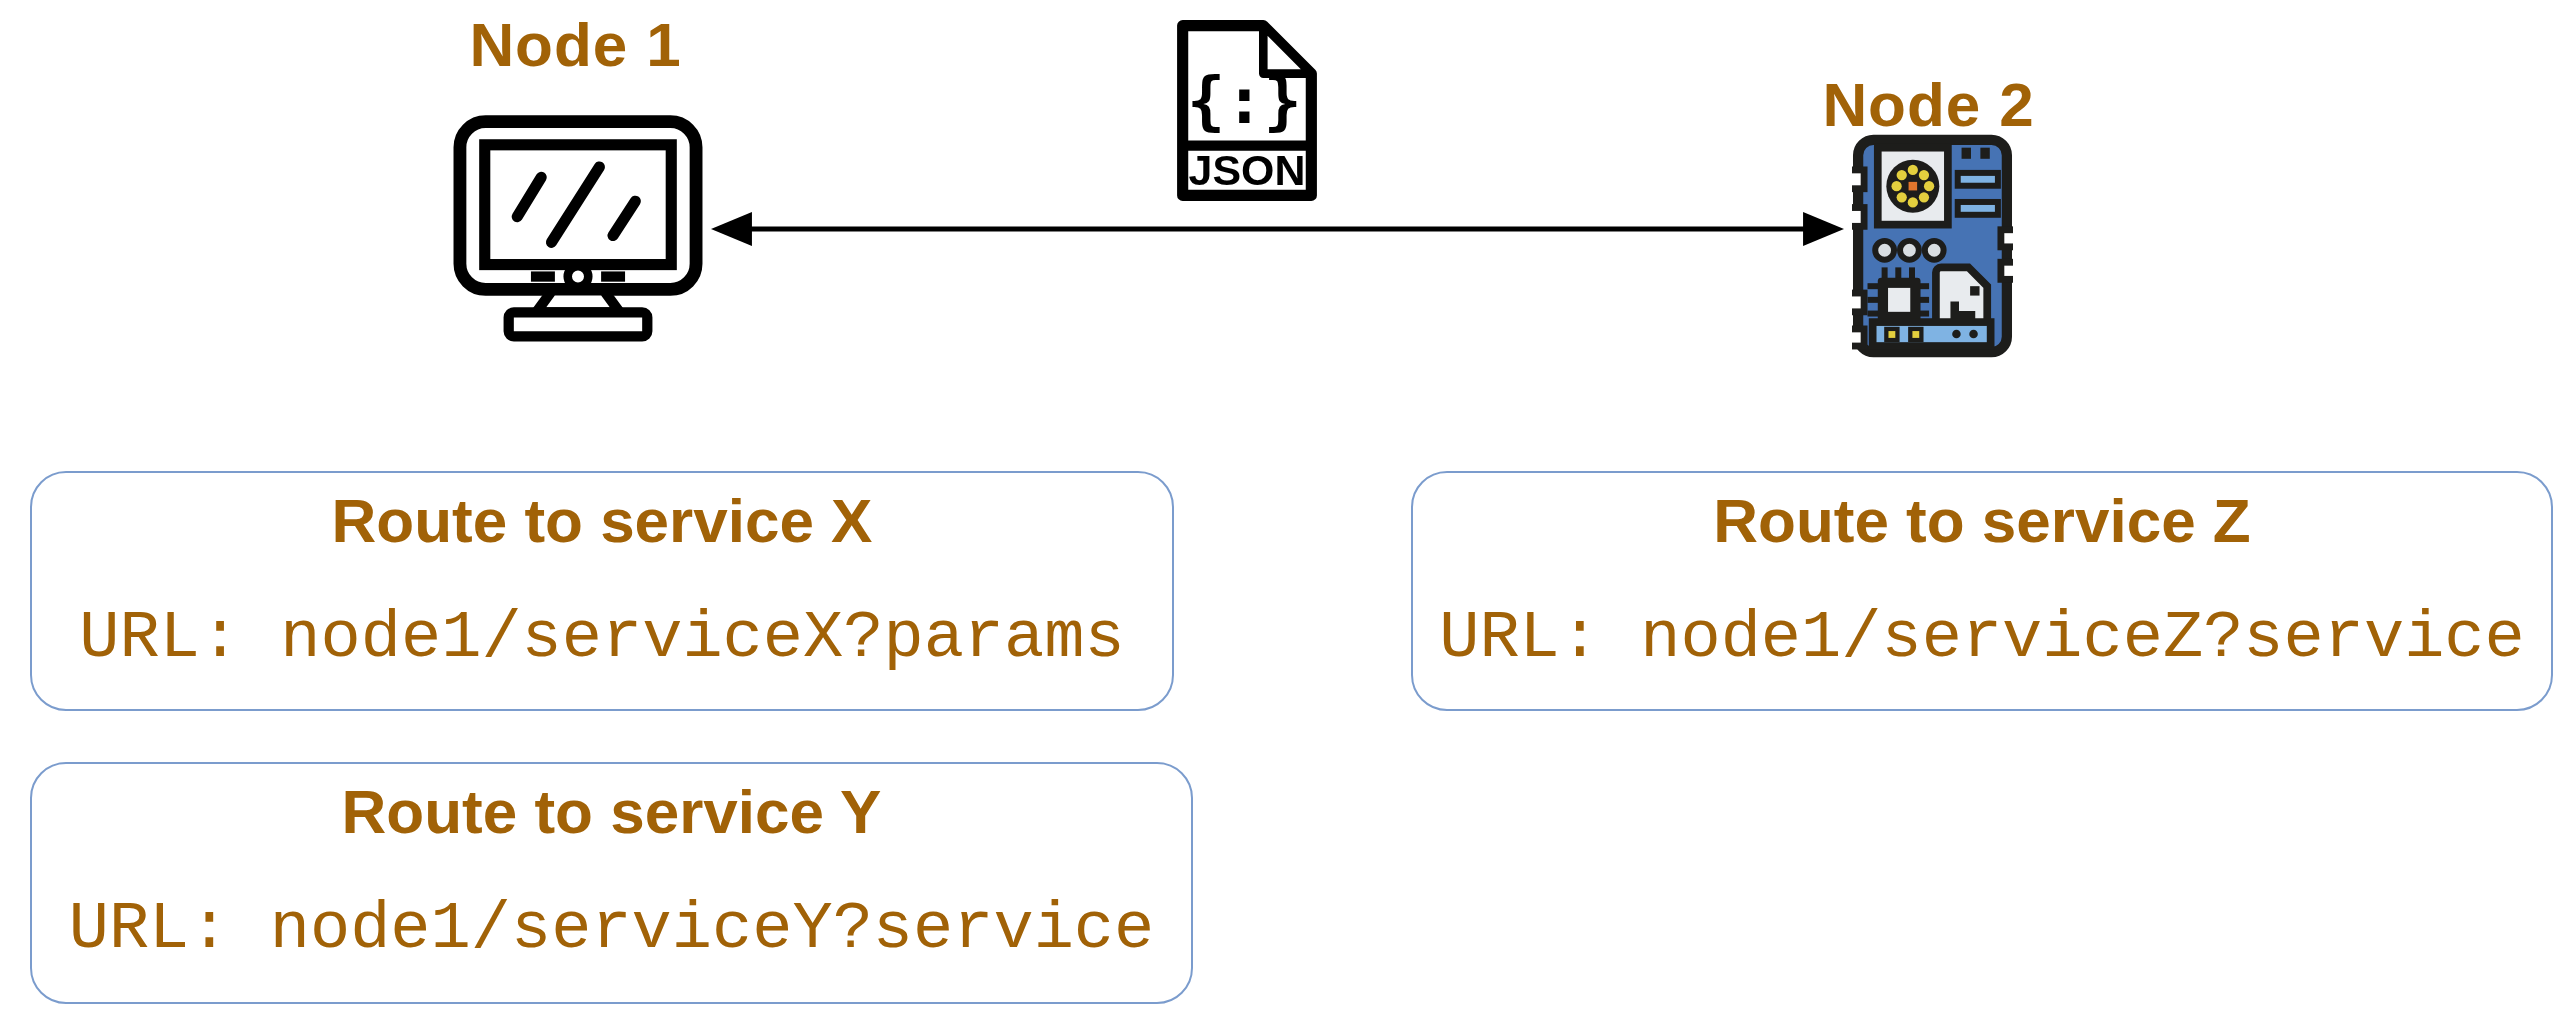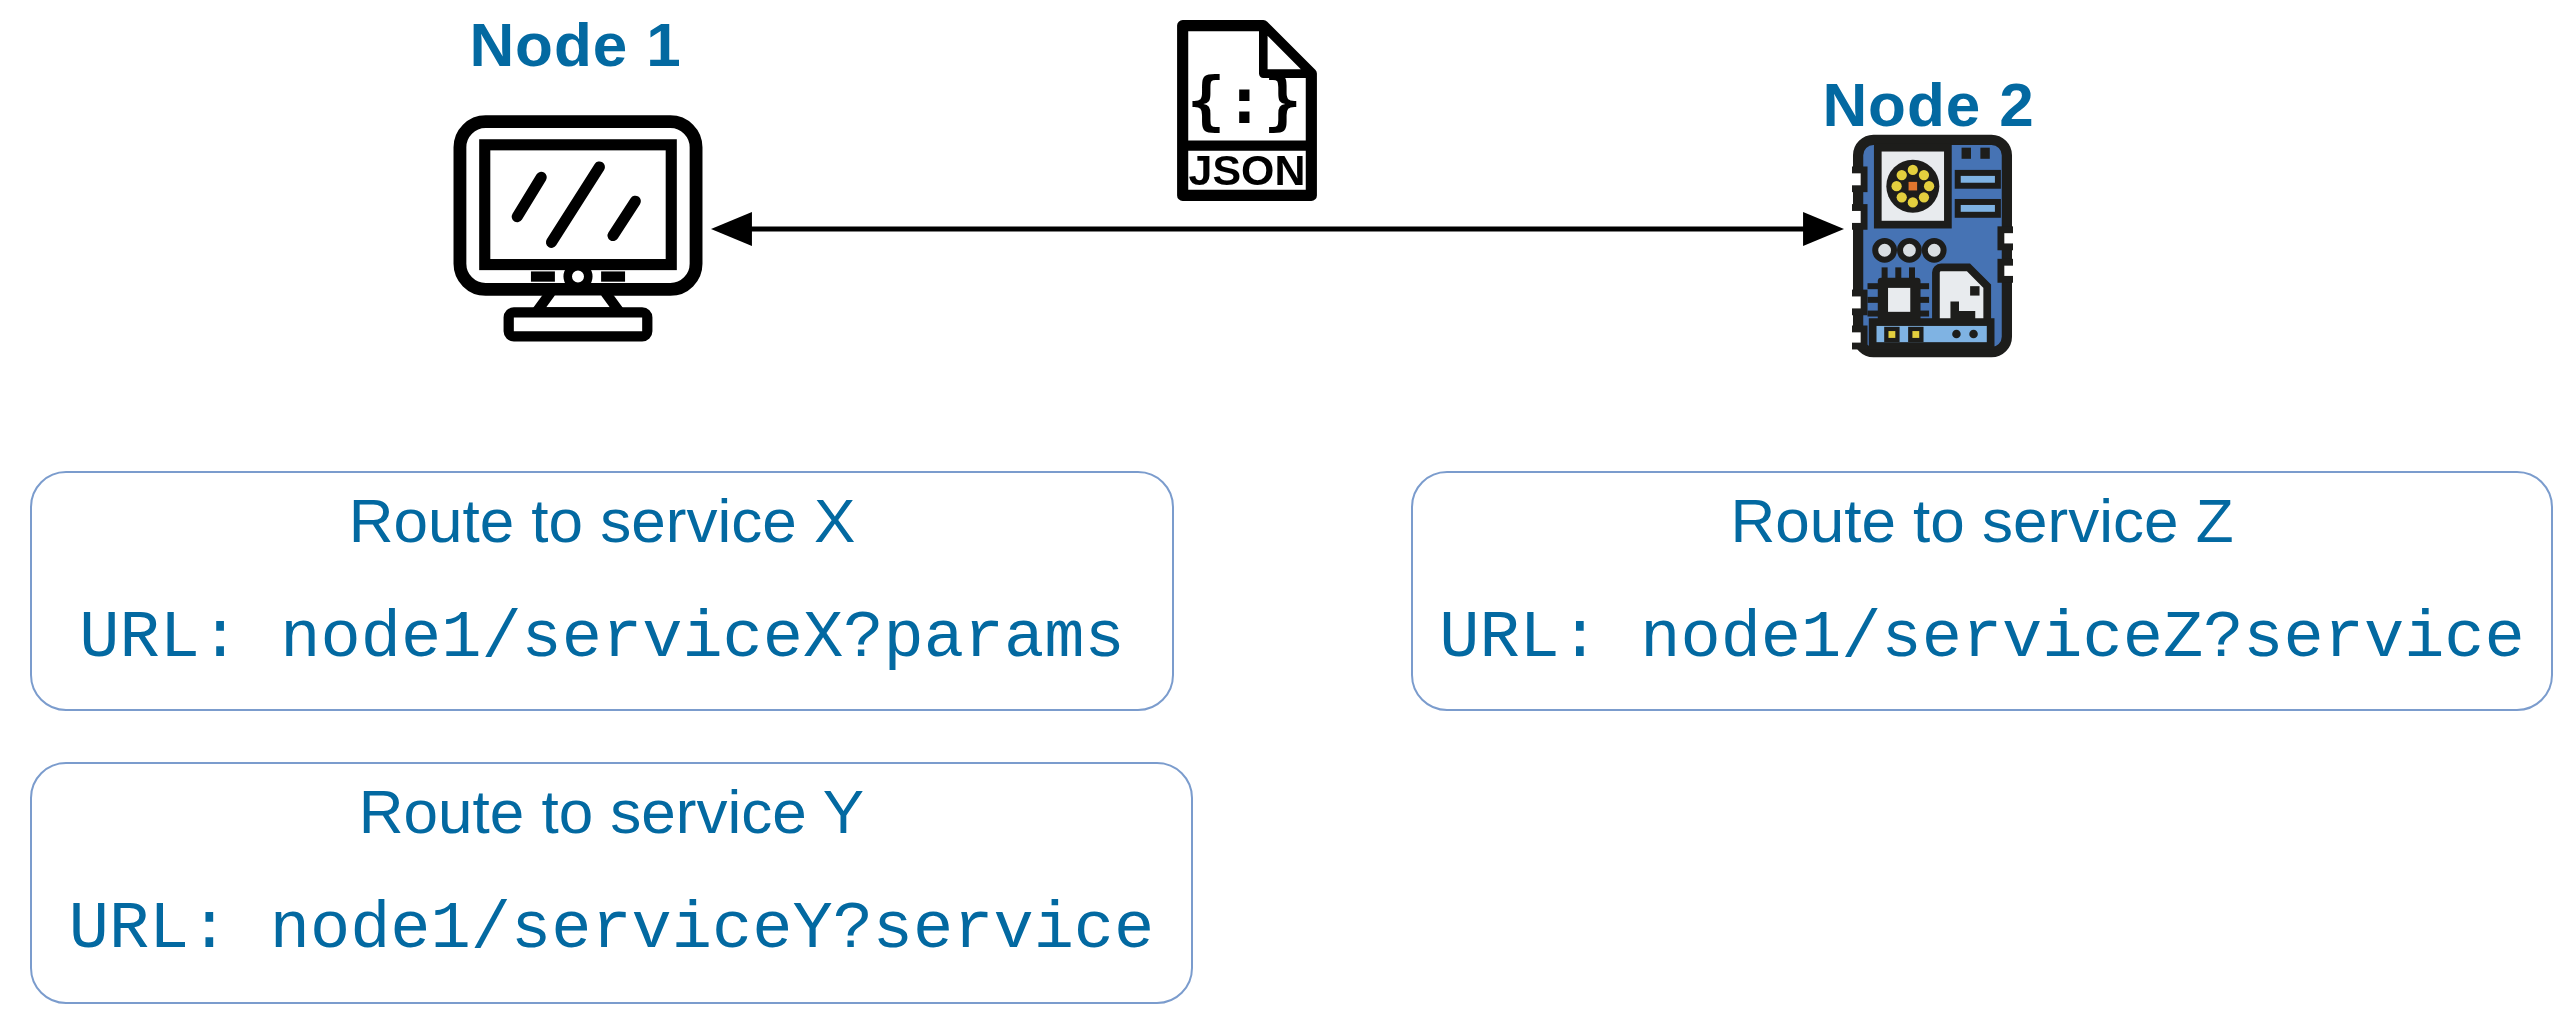--- a/index.html
+++ b/index.html
@@ -1,23 +1,23 @@
 <!DOCTYPE html>
 <html style="font-size:13.7px"><head>
 <meta charset="utf-8">
 <style>
   html,body{margin:0;padding:0;background:#fff;}
   .canvas{position:relative;width:2576px;height:1021px;background:#ffffff;overflow:hidden;
-          font-family:"Liberation Sans",sans-serif;color:#0369a1;}
+          font-family:"Liberation Sans",sans-serif;color:#a16207;}
   .node-label{position:absolute;width:377px;text-align:center;
               font-weight:700;font-size:62px;line-height:1.05;letter-spacing:0.9px;}
   .icon-abs{position:absolute;}
   .route-box{position:absolute;background:#fff;border:2.6px solid #7b9ccd;border-radius:36px;
              display:flex;flex-direction:column;align-items:center;box-sizing:border-box;}
-  .route-title{margin-top:17px;font-size:62px;line-height:1;font-weight:400;}
+  .route-title{margin-top:17px;font-size:62px;line-height:1;font-weight:700;}
   .route-url{margin-top:53px;font-family:"Liberation Mono",monospace;font-size:67px;
              line-height:1;white-space:pre;text-align:right;}
   svg text{user-select:none;}
 </style>
 </head>
 <body>
 
 <div class="canvas">
 
   <div class="node-label" style="left:387px;top:12px;">Node 1</div>

